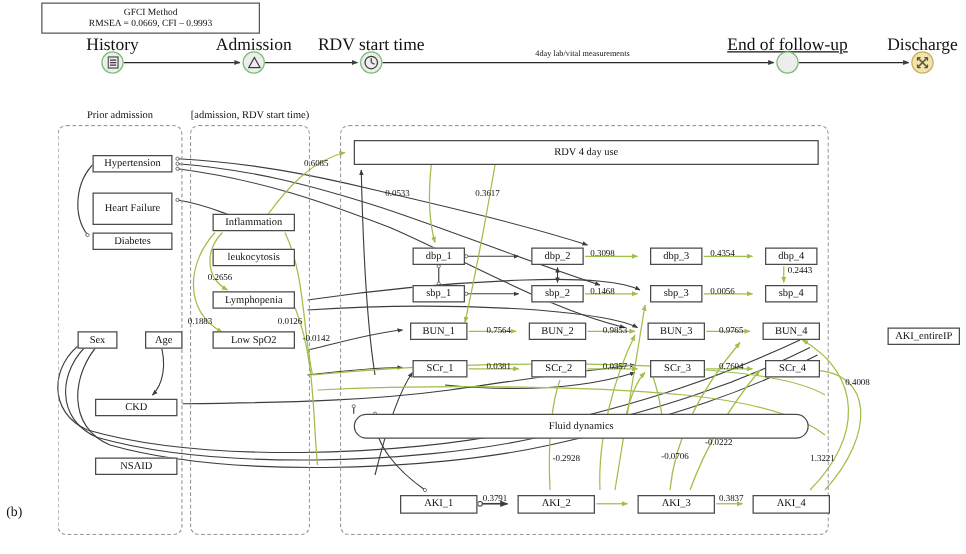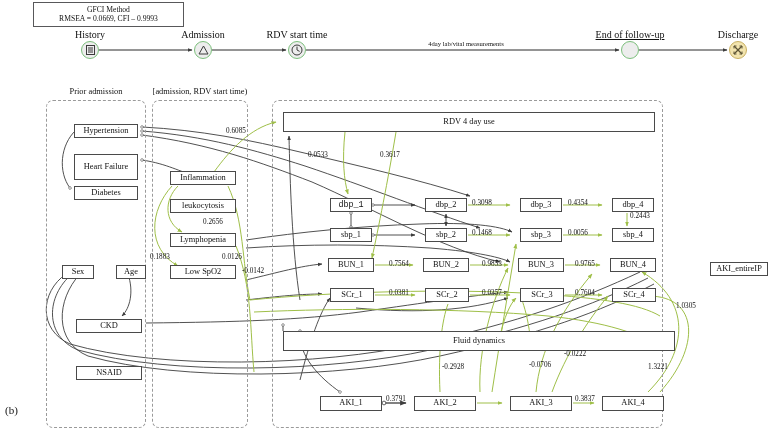--- a/index.html
+++ b/index.html
@@ -2,28 +2,28 @@
 <html><head>
 <meta charset="utf-8">
 <style>
   html,body{margin:0;padding:0;background:#ffffff;}
   body{width:773px;height:443px;position:relative;overflow:hidden;
        font-family:"Liberation Serif", serif;color:#111;}
   #stage{position:absolute;left:0;top:0;width:773px;height:443px;}
   svg#wires{position:absolute;left:0;top:0;width:773px;height:443px;pointer-events:none;}
 
   
-  .method-box{position:absolute;left:33px;top:2px;width:151px;height:25px;
+  .method-box{position:absolute;left:33px;top:2px;width:175px;height:25px;
     border:1.6px solid #58585a;background:#fff;box-sizing:border-box;
     display:flex;flex-direction:column;align-items:center;justify-content:center;
     line-height:1.15;}
   .method-box div{font-size:7.6px;white-space:nowrap;}
 
   
-  .tl-label{position:absolute;font-size:10px;white-space:nowrap;transform:translateX(-50%);}
+  .tl-label{position:absolute;font-size:14px;white-space:nowrap;transform:translateX(-50%);}
   .tl-node{position:absolute;width:18px;height:18px;border-radius:50%;
     box-sizing:border-box;transform:translate(-50%,-50%);
     display:flex;align-items:center;justify-content:center;}
   .tl-green{border:1.5px solid #7cbf7c;background:#ededed;}
   .tl-amber{border:1.5px solid #c9b063;background:#f2e4ae;}
   .tl-node svg{display:block;}
   .tl-seg-label{position:absolute;font-size:6.6px;white-space:nowrap;transform:translateX(-50%);}
 
   
   .panel{position:absolute;border:1.2px dashed #9a9a9a;border-radius:7px;
@@ -227,22 +227,22 @@
       <div class="node" style="left: 74px; top: 186px; width: 64px; height: 14px;">Diabetes</div>
       <div class="node" style="left: 62px; top: 265px; width: 32px; height: 14px;">Sex</div>
       <div class="node" style="left: 116px; top: 265px; width: 30px; height: 14px;">Age</div>
       <div class="node" style="left: 76px; top: 319px; width: 66px; height: 14px;">CKD</div>
       <div class="node" style="left: 76px; top: 366px; width: 66px; height: 14px;">NSAID</div>
       <div class="node" style="left: 170px; top: 171px; width: 66px; height: 14px;">Inflammation</div>
       <div class="node" style="left: 170px; top: 199px; width: 66px; height: 14px;">leukocytosis</div>
       <div class="node" style="left: 170px; top: 233px; width: 66px; height: 14px;">Lymphopenia</div>
       <div class="node" style="left: 170px; top: 265px; width: 66px; height: 14px;">Low SpO2</div>
       <div class="node wide" style="left: 283px; top: 112px; width: 372px; height: 20px;">RDV 4 day use</div>
-      <div class="node wide" style="left: 283px; top: 331px; width: 392px; height: 20px;">Fluid dynamics</div>
-      <div class="node" style="left: 330px; top: 198px; width: 42px; height: 14px; font-family: Liberation Mono, monospace;">dbp_1</div>
+      <div class="node wide" style="left: 283px; top: 331px; width: 364px; height: 20px; border-radius: 10px;">Fluid dynamics</div>
+      <div class="node" style="left: 330px; top: 198px; width: 42px; height: 14px;">dbp_1</div>
       <div class="node" style="left: 425px; top: 198px; width: 42px; height: 14px;">dbp_2</div>
       <div class="node" style="left: 520px; top: 198px; width: 42px; height: 14px;">dbp_3</div>
       <div class="node" style="left: 612px; top: 198px; width: 42px; height: 14px;">dbp_4</div>
       <div class="node" style="left: 330px; top: 228px; width: 42px; height: 14px;">sbp_1</div>
       <div class="node" style="left: 425px; top: 228px; width: 42px; height: 14px;">sbp_2</div>
       <div class="node" style="left: 520px; top: 228px; width: 42px; height: 14px;">sbp_3</div>
       <div class="node" style="left: 612px; top: 228px; width: 42px; height: 14px;">sbp_4</div>
       <div class="node" style="left: 328px; top: 258px; width: 46px; height: 14px;">BUN_1</div>
       <div class="node" style="left: 423px; top: 258px; width: 46px; height: 14px;">BUN_2</div>
       <div class="node" style="left: 518px; top: 258px; width: 46px; height: 14px;">BUN_3</div>
@@ -252,39 +252,39 @@
       <div class="node" style="left: 520px; top: 288px; width: 44px; height: 14px;">SCr_3</div>
       <div class="node" style="left: 612px; top: 288px; width: 44px; height: 14px;">SCr_4</div>
       <div class="node" style="left: 320px; top: 396px; width: 62px; height: 15px; text-align: center;">AKI_1</div>
       <div class="node" style="left: 414px; top: 396px; width: 62px; height: 15px;">AKI_2</div>
       <div class="node" style="left: 510px; top: 396px; width: 62px; height: 15px;">AKI_3</div>
       <div class="node" style="left: 602px; top: 396px; width: 62px; height: 15px;">AKI_4</div>
       <div class="node" style="left: 710px; top: 262px; width: 58px; height: 14px;">AKI_entireIP</div>
     </div>
 
   <div id="elabel-layer">
-      <div class="elab" style="left: 236px; top: 131px;">0.6085</div>
+      <div class="elab" style="left: 253px; top: 131px;">0.6085</div>
       <div class="elab" style="left: 318px; top: 155px;">0.0533</div>
       <div class="elab" style="left: 390px; top: 155px;">0.3617</div>
-      <div class="elab" style="left: 176px; top: 222px; margin-left: 37px;">0.2656</div>
+      <div class="elab" style="left: 176px; top: 222px;">0.2656</div>
       <div class="elab" style="left: 160px; top: 257px;">0.1883</div>
       <div class="elab" style="left: 232px; top: 257px;">0.0126</div>
       <div class="elab" style="left: 253px; top: 271px;">-0.0142</div>
       <div class="elab" style="left: 482px; top: 203px;">0.3098</div>
       <div class="elab" style="left: 578px; top: 203px;">0.4354</div>
       <div class="elab" style="left: 640px; top: 216px;">0.2443</div>
       <div class="elab" style="left: 482px; top: 233px;">0.1468</div>
       <div class="elab" style="left: 578px; top: 233px;">0.0056</div>
       <div class="elab" style="left: 399px; top: 264px;">0.7564</div>
       <div class="elab" style="left: 492px; top: 264px;">0.9853</div>
       <div class="elab" style="left: 585px; top: 264px;">0.9765</div>
       <div class="elab" style="left: 399px; top: 293px;">0.0381</div>
       <div class="elab" style="left: 492px; top: 293px;">0.0357</div>
       <div class="elab" style="left: 585px; top: 293px;">0.7604</div>
-      <div class="elab" style="left: 686px; top: 306px;">1.0305</div>
+      <div class="elab" style="left: 686px; top: 306px;">0.4008</div>
       <div class="elab" style="left: 453px; top: 367px;">-0.2928</div>
       <div class="elab" style="left: 540px; top: 365px;">-0.0706</div>
       <div class="elab" style="left: 575px; top: 354px;">-0.0222</div>
       <div class="elab" style="left: 658px; top: 367px;">1.3221</div>
       <div class="elab" style="left: 396px; top: 399px;">0.3791</div>
       <div class="elab" style="left: 585px; top: 399px;">0.3837</div>
     </div>
 
   <div class="caption" style="left:5px;top:404px;">(b)</div>
 </div>

